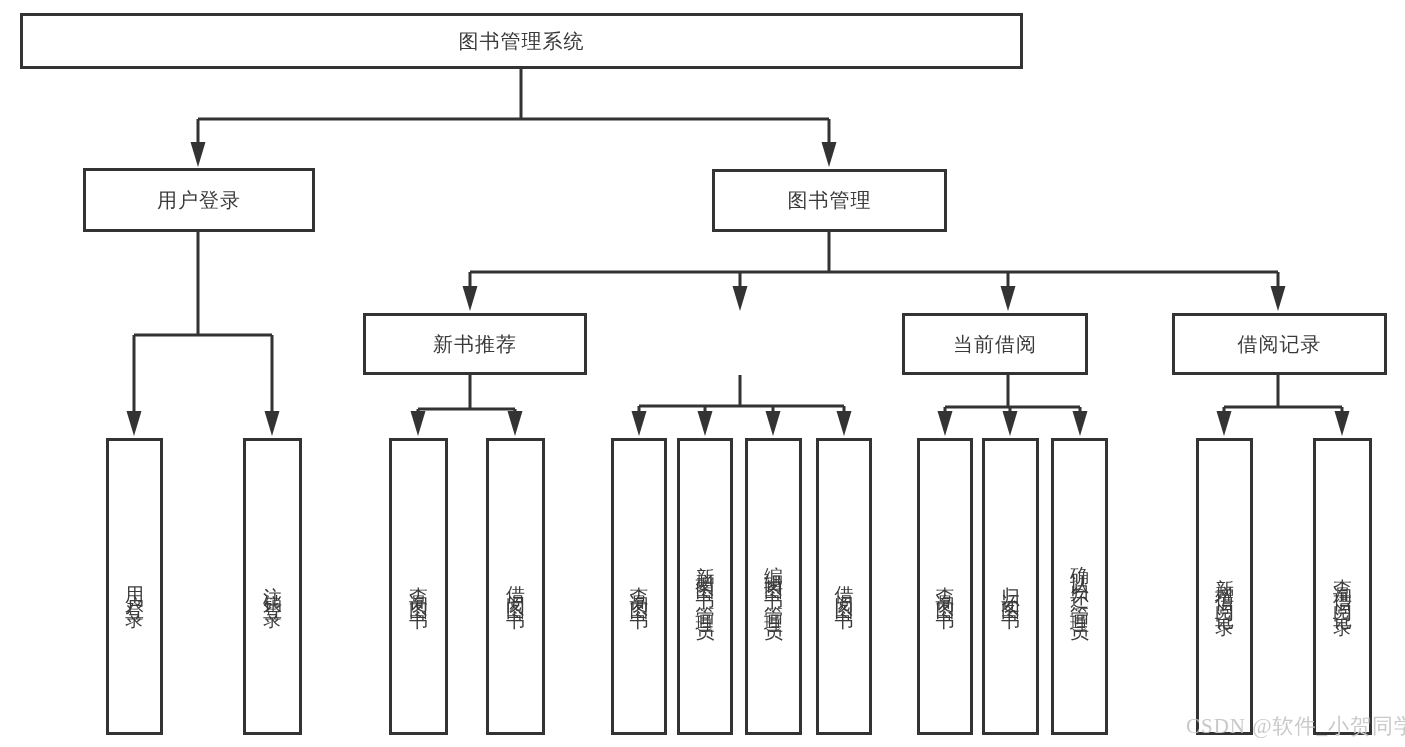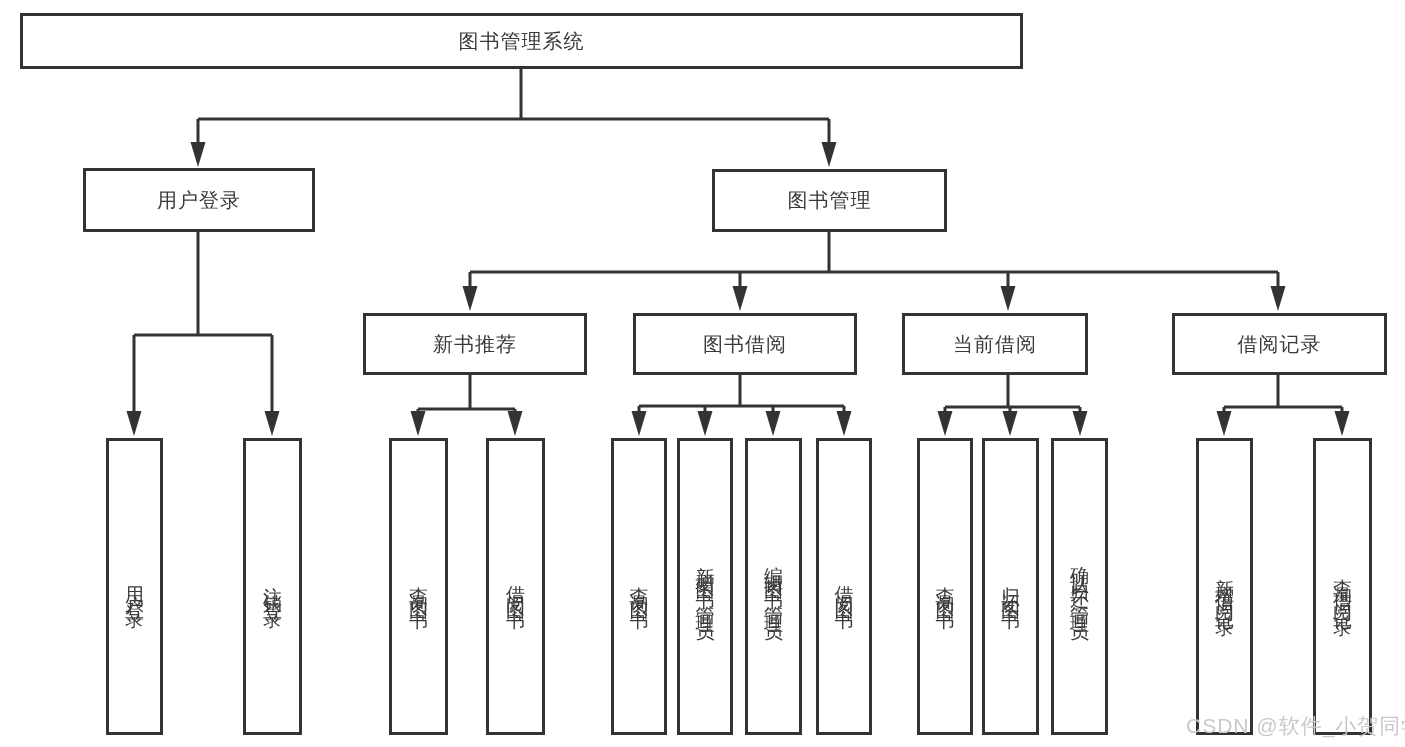--- a/index.html
+++ b/index.html
@@ -2,21 +2,21 @@
 <html><head>
 <meta charset="utf-8">
 <style>
   html, body { margin: 0; padding: 0; background: #ffffff; }
   #stage {
     position: relative;
     width: 1405px;
     height: 747px;
     background: #ffffff;
     overflow: hidden;
-    font-family: Liberation Sans, sans-serif;
+    font-family: Liberation Serif, serif;
   }
   #connectors {
     position: absolute;
     left: 0; top: 0;
     width: 1405px; height: 747px;
   }
   .hbox, .vbox {
     position: absolute;
     box-sizing: border-box;
     background: #ffffff;
@@ -110,21 +110,20 @@
       <polygon points="1334.5,411 1349.5,411 1342,436"></polygon>
     </g>
   </svg>
 
   <div class="hbox" style="left:20px; top:13px; width:1003px; height:56px;">图书管理系统</div>
 
   <div class="hbox" style="left:83px; top:168px; width:232px; height:64px;">用户登录</div>
   <div class="hbox" style="left:712px; top:169px; width:235px; height:63px;">图书管理</div>
 
   <div class="hbox" style="left:363px; top:313px; width:224px; height:62px;">新书推荐</div>
-  <div class="hbox" style="left:633px; top:313px; width:224px; height:62px;">图书借阅</div>
   <div class="hbox" style="left:902px; top:313px; width:186px; height:62px;">当前借阅</div>
   <div class="hbox" style="left:1172px; top:313px; width:215px; height:62px;">借阅记录</div>
 
   <div class="vbox" style="left:106px; width:57px;">用户登录</div>
   <div class="vbox" style="left:243px; width:59px;">注销登录</div>
 
   <div class="vbox" style="left:389px; width:59px;">查询图书</div>
   <div class="vbox" style="left:486px; width:59px;">借阅图书</div>
 
   <div class="vbox" style="left:611px; width:56px;">查询图书</div>

